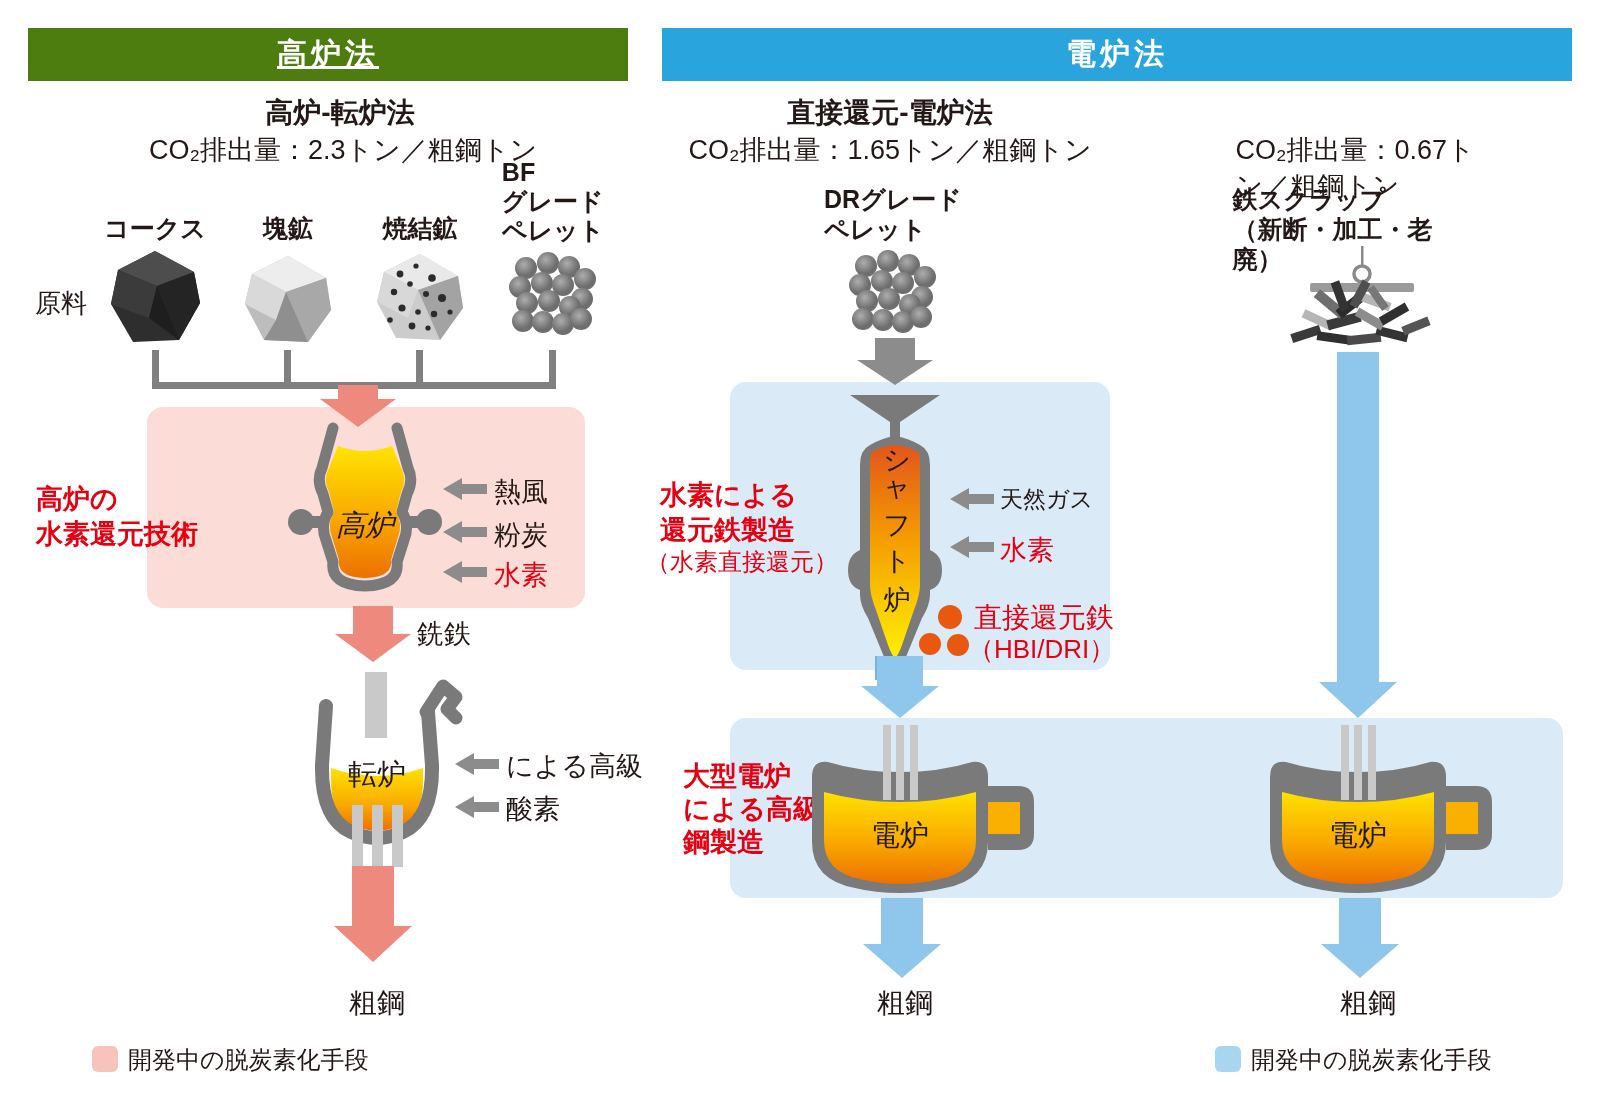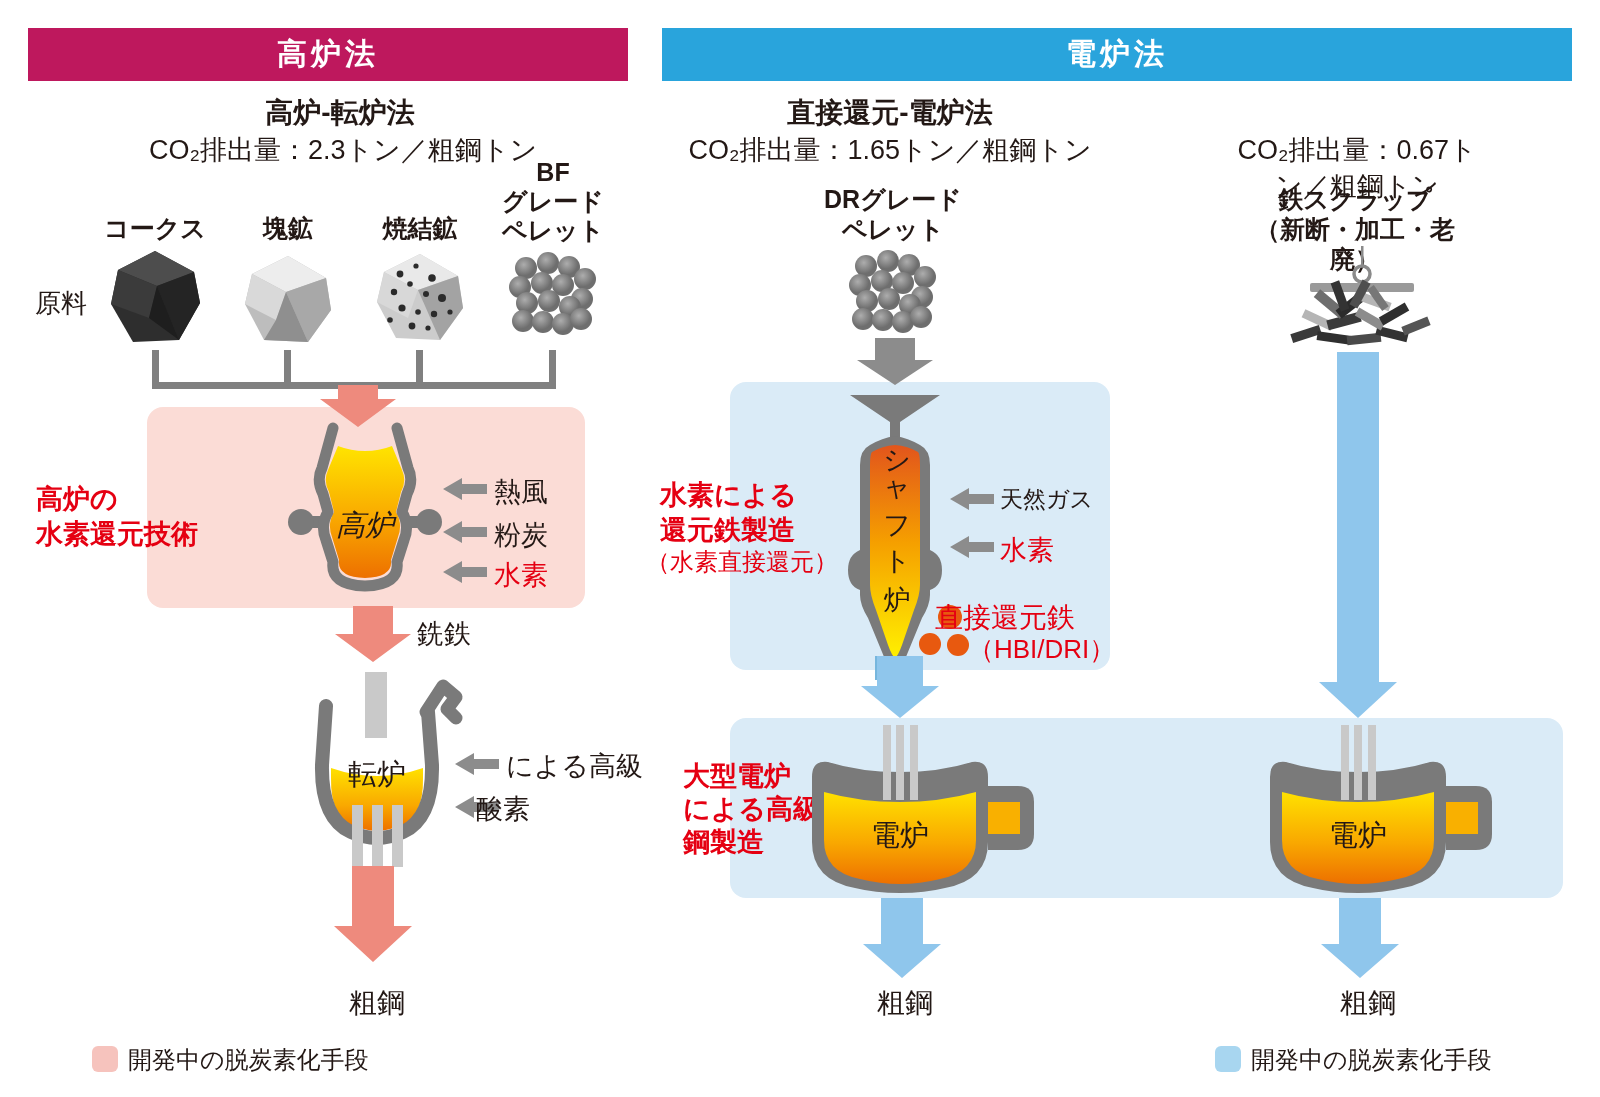--- a/index.html
+++ b/index.html
@@ -2,23 +2,23 @@
 <html><head>
 <meta charset="utf-8">
 <style>
   html,body{margin:0;padding:0;background:#ffffff;}
   #canvas{
     position:relative;width:1600px;height:1097px;background:#ffffff;overflow:hidden;
     font-family:"Liberation Sans","DejaVu Sans",sans-serif;color:#231815;
   }
   .banner{position:absolute;height:53px;display:flex;align-items:center;justify-content:center;
     color:#ffffff;font-weight:bold;font-size:30px;letter-spacing:4px;}
-  .banner.red{background:#be185d;}
+  .banner.red{background:#4d7c0f;text-decoration:underline;}
   .banner.blue{background:#29A4DC;}
-  .ctext{position:absolute;transform:translateX(-50%);white-space:pre-line;text-align:center;}
+  .ctext{position:absolute;transform:translateX(-50%);white-space:pre-line;}
   .ltext{position:absolute;white-space:pre-line;text-align:left;}
   .bold{font-weight:bold;}
   .redtx{color:#E50012;}
   .panel{position:absolute;border-radius:16px;}
   .panel.pink{background:#FBDCD6;}
   .panel.blue{background:#DAEBF7;}
   .bar{position:absolute;background:#808080;}
   .swatch{position:absolute;width:26px;height:26px;border-radius:6px;}
   svg{position:absolute;display:block;}
   .vlabel{position:absolute;writing-mode:vertical-rl;text-orientation:upright;
@@ -173,21 +173,21 @@
   </svg>
   <div class="ctext" style="left:377px;top:755px;font-size:29px;">転炉</div>
 
   <svg style="left:455px;top:752px;" width="44" height="24" viewBox="0 0 44 24">
     <path d="M0,12 L19,1 L19,7 L44,7 L44,17 L19,17 L19,23 Z" fill="#8C8C8C"></path>
     </svg>
   <div class="ltext" style="left:506px;top:748px;font-size:27px;">による高級</div>
   <svg style="left:455px;top:795px;" width="44" height="24" viewBox="0 0 44 24">
     <path d="M0,12 L19,1 L19,7 L44,7 L44,17 L19,17 L19,23 Z" fill="#8C8C8C"></path>
     </svg>
-  <div class="ltext" style="left:476px;top:791px;font-size:27px;font-family:Liberation Mono, monospace;">酸素</div>
+  <div class="ltext" style="left:506px;top:791px;font-size:27px;font-family:Liberation Mono, monospace;">酸素</div>
 
   <svg style="left:328px;top:866px;" width="90" height="96" viewBox="0 0 90 96">
     <path d="M24,0 L66,0 L66,60 L84,60 L45,96 L6,60 L24,60 Z" fill="#EE8A7D"></path>
   </svg>
   <div class="ctext" style="left:377px;top:984px;font-size:28px;">粗鋼</div>
 
   <div class="swatch" style="left:92px;top:1046px;background:#F6C3BD;"></div>
   <div class="ltext" style="left:128px;top:1046px;font-size:24px;line-height:27px;">開発中の脱炭素化手段</div>
 
   <div class="ctext bold" style="left:890px;top:94px;font-size:28px;">直接還元-電炉法</div>
@@ -251,21 +251,21 @@
   <svg style="left:950px;top:535px;" width="44" height="24" viewBox="0 0 44 24">
     <path d="M0,12 L19,1 L19,7 L44,7 L44,17 L19,17 L19,23 Z" fill="#8C8C8C"></path>
     </svg>
   <div class="ltext redtx" style="left:1000px;top:532px;font-size:27px;">水素</div>
 
   <svg style="left:918px;top:600px;" width="54" height="58" viewBox="0 0 54 58">
     <circle cx="32" cy="17" r="12" fill="#E8590F"></circle>
     <circle cx="12" cy="44" r="11" fill="#E8590F"></circle>
     <circle cx="40" cy="45" r="11" fill="#E8590F"></circle>
   </svg>
-  <div class="ltext redtx" style="left:935px;top:599px;font-size:28px;">直接還元鉄</div>
+  <div class="ltext redtx" style="left:974px;top:599px;font-size:28px;">直接還元鉄</div>
   <div class="ltext redtx" style="left:968px;top:632px;font-size:26px;">（HBI/DRI）</div>
 
   <svg style="left:855px;top:656px;" width="90" height="62" viewBox="0 0 90 62">
     <path d="M22,0 L68,0 L68,30 L84,30 L45,62 L6,30 L22,30 Z" fill="#8FC6EC"></path>
   </svg>
 
   <div class="ltext bold redtx" style="left:663px;top:760px;font-size:27px;line-height:33px;margin-left:20px;">大型電炉
 による高級
 鋼製造</div>
 

